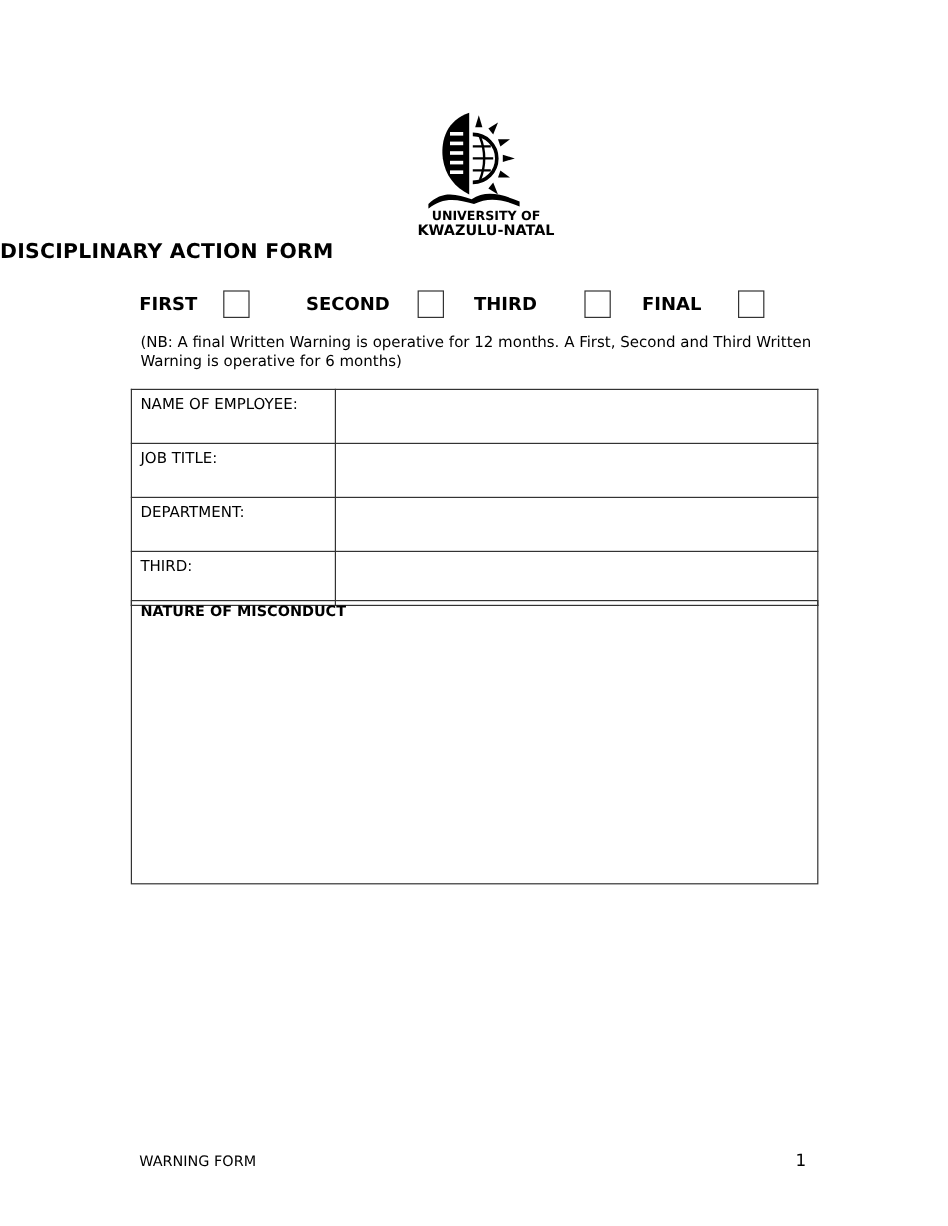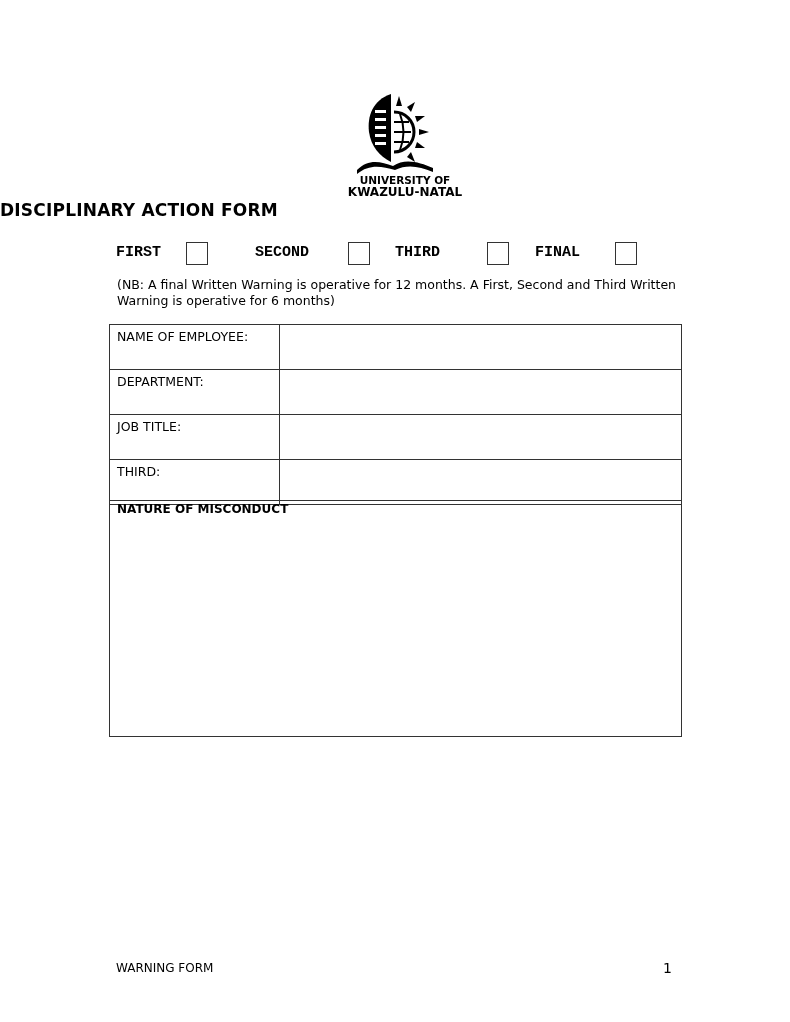--- a/index.html
+++ b/index.html
@@ -1,21 +1,21 @@
 <!DOCTYPE html>
 <html><head>
   <meta charset="utf-8">
   <style>
     html, body { margin: 0; padding: 0; background: #ffffff; }
     body { width: 790px; height: 1022px; position: relative; overflow: hidden; font-family: "DejaVu Sans", sans-serif; color: #000; }
     .logo { position: absolute; left: 355px; top: 92px; width: 80px; height: 82px; }
     .logo-text { position: absolute; left: 340px; top: 174px; width: 130px; text-align: center; font-weight: bold; line-height: 12px; font-size: 10.5px; }
     .logo-text .l2 { font-size: 12px; }
     .title { position: absolute; left: 0; width: 790px; top: 200px; font-weight: bold; font-size: 17px; letter-spacing: 0.2px; }
-    .levels { position: absolute; top: 242px; left: 116px; width: 560px; height: 28px; font-family: Liberation Mono, monospace; }
+    .levels { position: absolute; top: 242px; left: 116px; width: 560px; height: 28px; }
     .lvl-label { position: absolute; top: 2px; font-weight: bold; font-size: 15px; }
     .chk { position: absolute; top: 0; width: 22px; height: 23px; border: 1.5px solid #333; box-sizing: border-box; background: #fff; }
     .nb { position: absolute; left: 117px; top: 277px; width: 560px; font-size: 12.5px; line-height: 16px; }
     table.info { position: absolute; left: 109px; top: 324px; width: 573px; border-collapse: collapse; }
     table.info td { border: 1px solid #333; height: 45px; vertical-align: top; font-size: 12.5px; padding: 4px 7px 0 7px; box-sizing: border-box; }
     table.info td.lab { width: 170px; }
     .misconduct { position: absolute; left: 109px; top: 500px; width: 573px; height: 237px; border: 1px solid #333; box-sizing: border-box; }
     .misconduct .head { position: absolute; left: 7px; top: 1px; font-weight: bold; font-size: 12px; }
     .misconduct .area { position: absolute; left: 0; top: 20px; right: 0; bottom: 0; border: none; resize: none; outline: none; background: transparent; font-family: "DejaVu Sans", sans-serif; }
     .footer-left { position: absolute; left: 116px; top: 961px; font-size: 12px; }
@@ -69,25 +69,25 @@
 
 <div class="nb">(NB: A final Written Warning is operative for 12 months. A First, Second and Third Written Warning is operative for 6 months)</div>
 
 <table class="info">
   <tbody>
       <tr>
     <td class="lab">NAME OF EMPLOYEE:</td>
     <td></td>
   </tr>
   <tr>
-    <td class="lab">DEPARTMENT:</td>
+    <td class="lab">JOB TITLE:</td>
     <td></td>
   </tr>
   <tr>
-    <td class="lab">JOB TITLE:</td>
+    <td class="lab">DEPARTMENT:</td>
     <td></td>
   </tr>
   <tr>
     <td class="lab">THIRD:</td>
     <td></td>
   </tr>
 </tbody>
   </table>
 
 <div class="misconduct">

